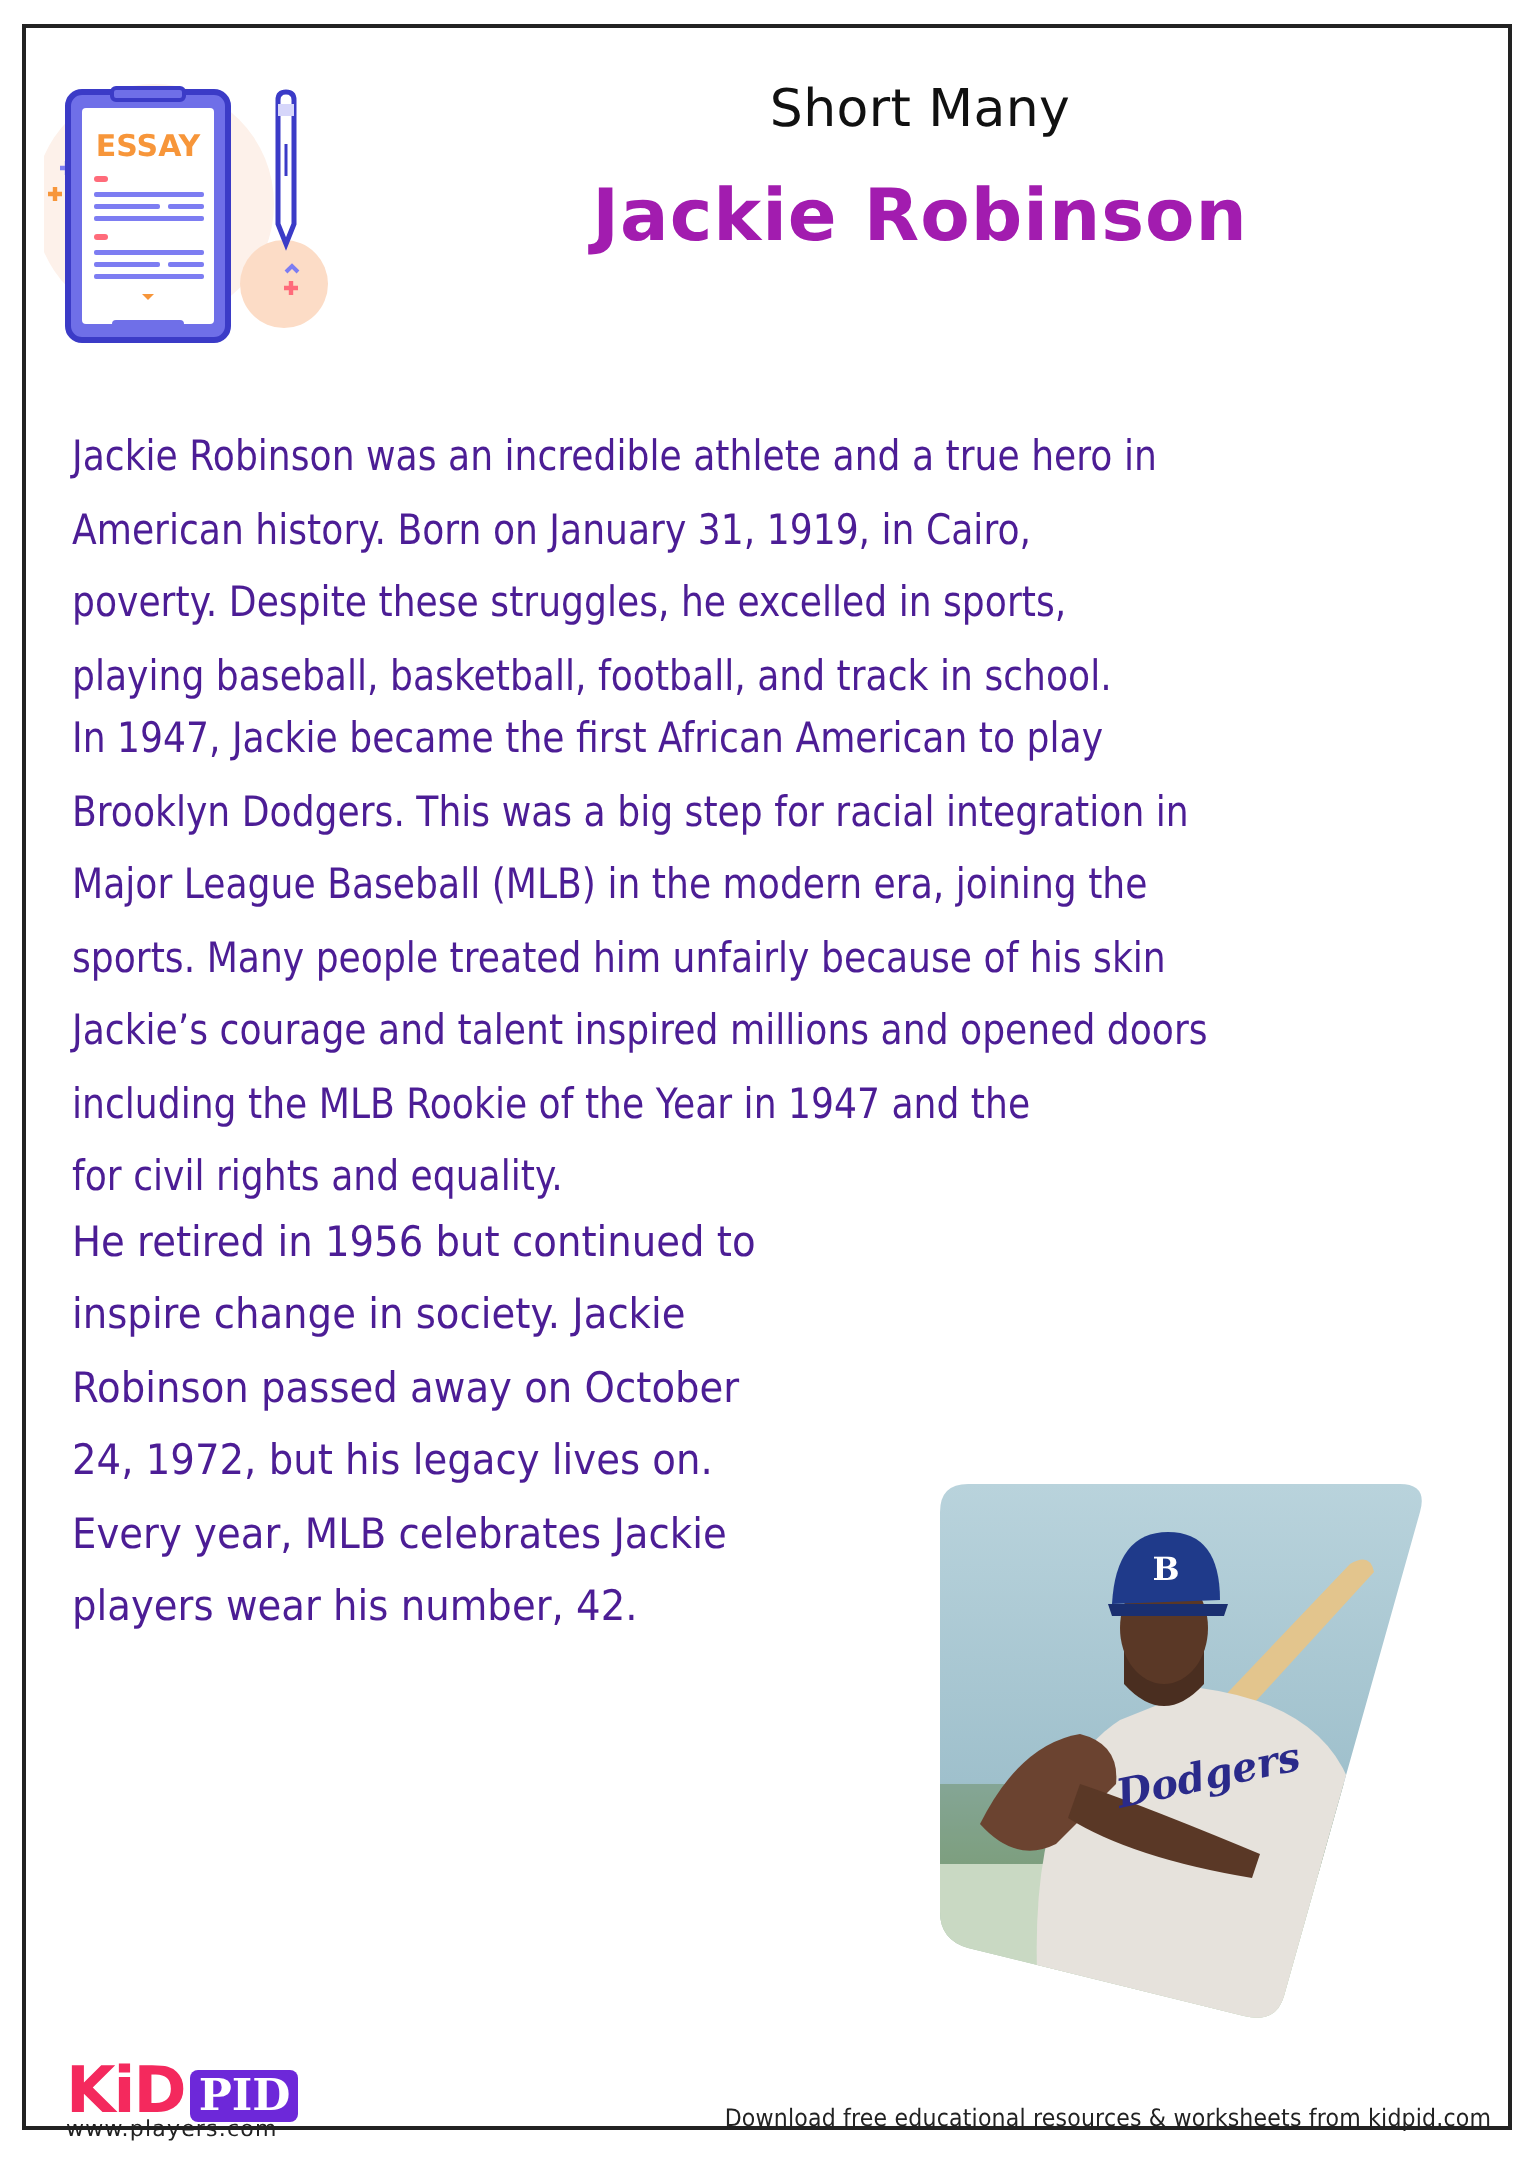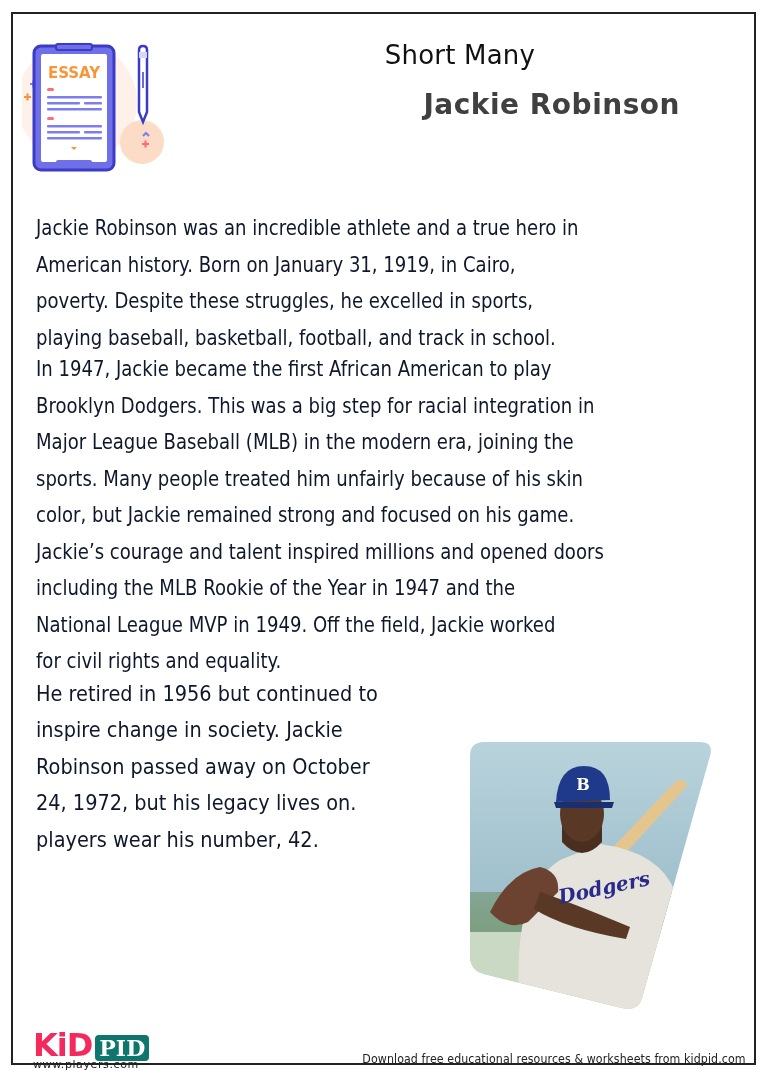--- a/index.html
+++ b/index.html
@@ -22,36 +22,36 @@
       text-align: center;
       font-family: "DejaVu Sans", sans-serif;
       font-size: 26px;
       font-weight: normal;
       color: #111;
       letter-spacing: 0.2px;
     }
     .title {
       position: absolute;
       left: 240px; width: 440px; top: 88px;
-      text-align: right;
+      text-align: center;
       font-family: "DejaVu Sans", sans-serif;
       font-weight: bold;
-      font-size: 28px;
-      color: #404040;
+      font-size: 36px;
+      color: #a21caf;
       letter-spacing: 0.5px;
     }
 
     .essay-body {
       position: absolute;
       left: 36px; top: 210px;
       width: 700px;
       font-family: "DejaVu Sans", sans-serif;
       font-size: 21px;
       line-height: 36.5px;
-      color: #0f172a;
+      color: #4c1d95;
     }
     .essay-line { display: block; white-space: nowrap; }
     .cond { display: inline-block; transform: scaleX(0.86); transform-origin: left center; }
 
     .photo-wrap {
       position: absolute;
       left: 470px; top: 742px;
       width: 246px; height: 270px;
     }
 
@@ -65,21 +65,21 @@
     .kid-text {
       font-family: "DejaVu Sans", sans-serif;
       font-weight: bold;
       font-size: 32px;
       color: #f4295d;
       letter-spacing: -1px;
       line-height: 36px;
     }
     .pid-box {
       margin-left: 3px;
-      background: #0f766e;
+      background: #6d28d9;
       border-radius: 4px;
       padding: 0 4px;
       height: 26px;
       display: flex; align-items: center;
       font-family: "DejaVu Serif", serif;
       font-weight: bold;
       font-size: 22px;
       color: #fff;
       letter-spacing: 0px;
       margin-top: 6px;
@@ -149,29 +149,28 @@
 
 <div class="essay-body">
   <span class="essay-line"><span class="cond">Jackie Robinson was an incredible athlete and a true hero in</span></span>
   <span class="essay-line"><span class="cond">American history. Born on January 31, 1919, in Cairo,</span></span>
   <span class="essay-line"><span class="cond">poverty. Despite these struggles, he excelled in sports,</span></span>
   <span class="essay-line"><span class="cond">playing baseball, basketball, football, and track in school.</span></span>
   <span class="essay-line" style="margin-top:-5px"><span class="cond">In 1947, Jackie became the first African American to play</span></span>
   <span class="essay-line"><span class="cond">Brooklyn Dodgers. This was a big step for racial integration in</span></span>
   <span class="essay-line"><span class="cond">Major League Baseball (MLB) in the modern era, joining the</span></span>
   <span class="essay-line"><span class="cond">sports. Many people treated him unfairly because of his skin</span></span>
-  <span class="essay-line"><span class="cond">color, but Jackie remained strong and focused on his game.</span></span>
   <span class="essay-line"><span class="cond">Jackie’s courage and talent inspired millions and opened doors</span></span>
   <span class="essay-line"><span class="cond">including the MLB Rookie of the Year in 1947 and the</span></span>
-  <span class="essay-line"><span class="cond">National League MVP in 1949. Off the field, Jackie worked</span></span>
   <span class="essay-line"><span class="cond">for civil rights and equality.</span></span>
   <span class="essay-line" style="margin-top:-4px"><span class="cond" style="transform:scaleX(0.92)">He retired in 1956 but continued to</span></span>
   <span class="essay-line"><span class="cond" style="transform:scaleX(0.92)">inspire change in society. Jackie</span></span>
   <span class="essay-line"><span class="cond" style="transform:scaleX(0.92)">Robinson passed away on October</span></span>
   <span class="essay-line"><span class="cond" style="transform:scaleX(0.92)">24, 1972, but his legacy lives on.</span></span>
+  <span class="essay-line"><span class="cond" style="transform:scaleX(0.92)">Every year, MLB celebrates Jackie</span></span>
   <span class="essay-line"><span class="cond" style="transform:scaleX(0.92)">players wear his number, 42.</span></span>
 </div>
 
 <div class="photo-wrap">
   <svg width="246" height="270" viewBox="0 0 246 270">
     <defs>
       <clipPath id="photoClip">
         <path d="M14 0 H230 Q244 0 240 14 L172 256 Q168 270 152 266 L14 232 Q0 228 0 214 V14 Q0 0 14 0 Z"></path>
       </clipPath>
       <linearGradient id="sky" x1="0" y1="0" x2="0" y2="1">

